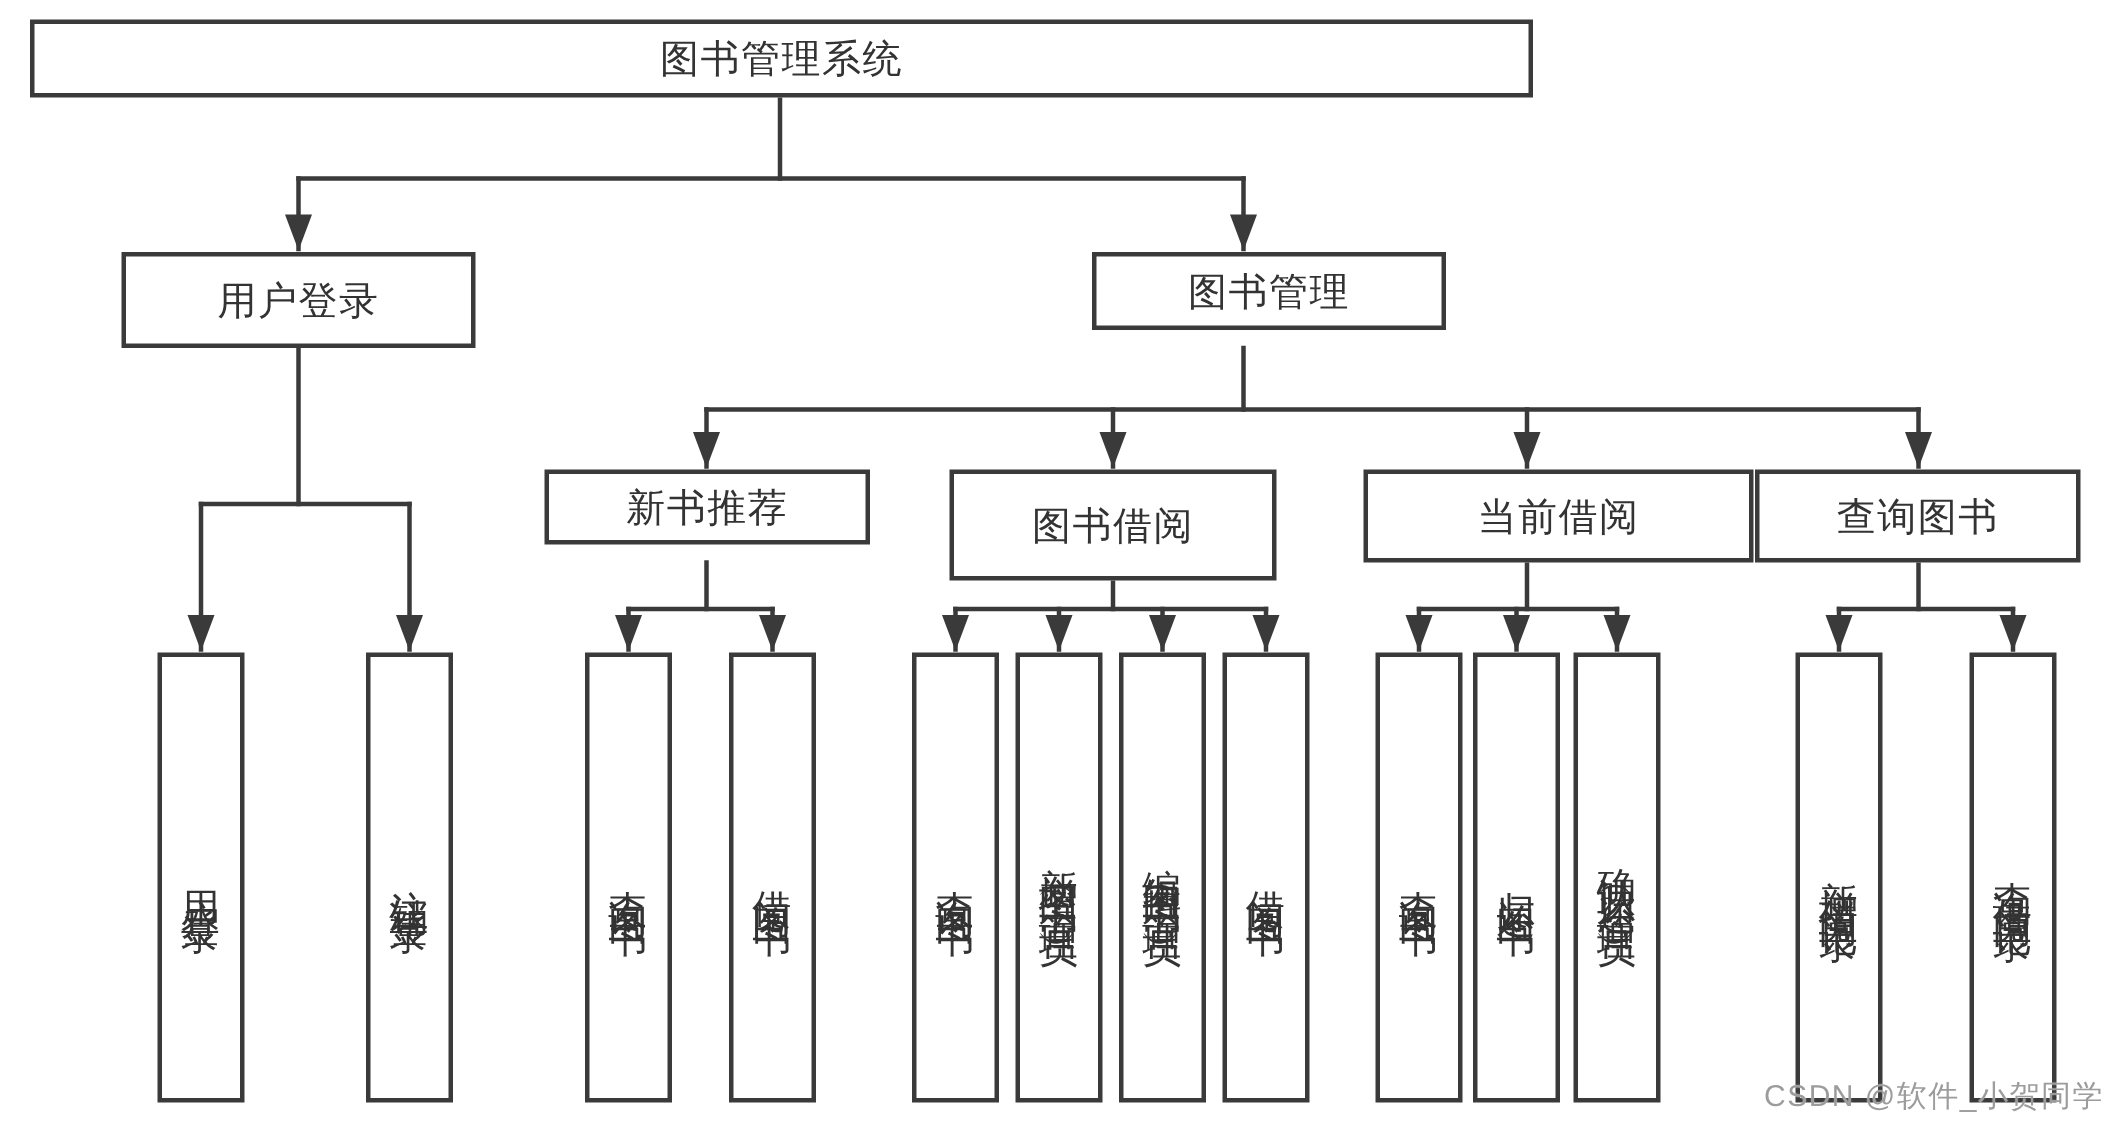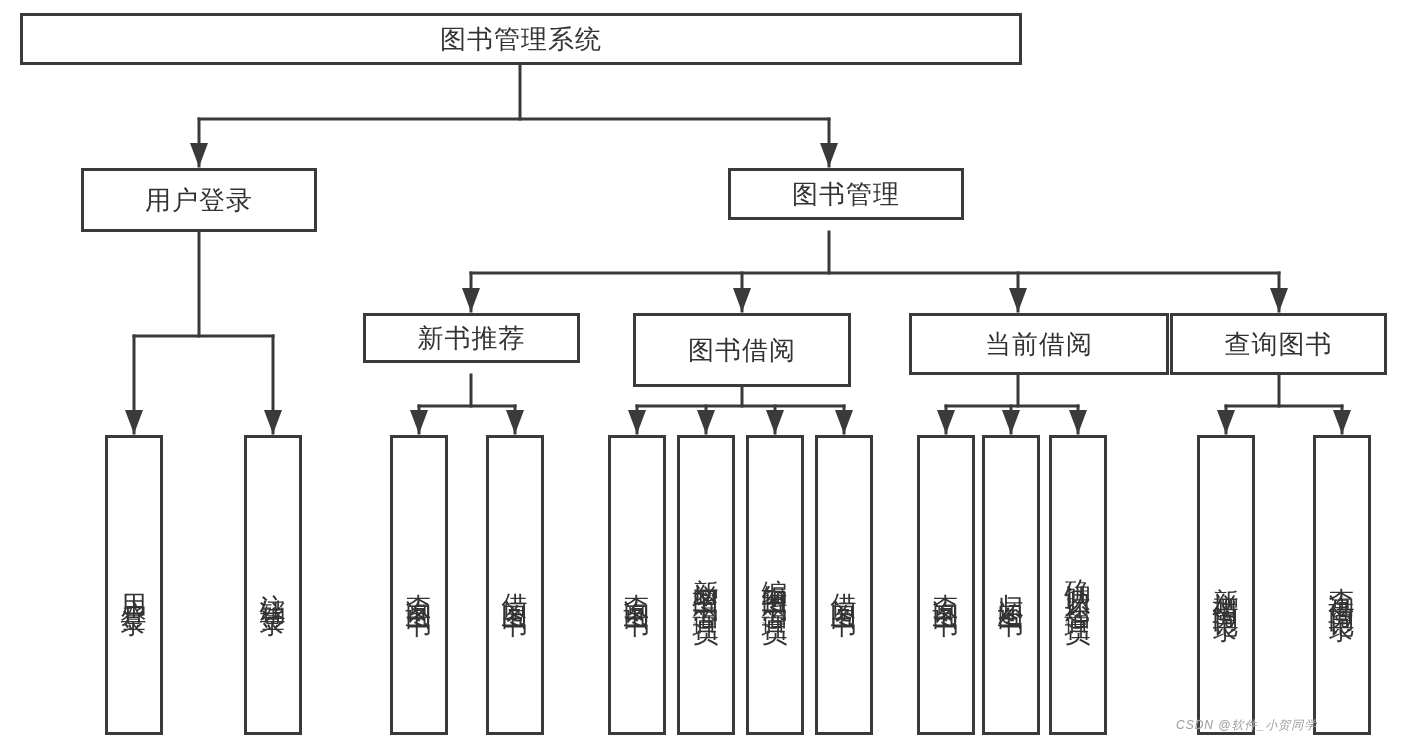--- a/index.html
+++ b/index.html
@@ -22,24 +22,23 @@
   }
   .hbox{font-size:26px; letter-spacing:1px; font-weight:500;}
   .vbox{
     width:58px; height:300px; top:435px;
     writing-mode:vertical-lr; text-orientation:upright;
     font-size:26px; letter-spacing:6px; line-height:1; font-weight:500;
     text-align:center;
   }
   .watermark{
     position:absolute; left:1176px; top:717px; z-index:3;
-    font-size:12px; color:var(--watermark); letter-spacing:1px;
+    font-size:20px; color:var(--watermark); letter-spacing:1px;
     text-shadow:0 0 1px rgba(255,255,255,.7);
     white-space:nowrap;
-    font-style:italic;
   }
 </style>
 </head>
 <body>
 
 <div class="stage">
 
   <svg class="wires" width="1405" height="747" viewBox="0 0 1405 747" aria-hidden="true">
     <defs>
       <marker id="arw" viewBox="0 0 26 20" refX="24" refY="10" markerWidth="26" markerHeight="20" markerUnits="userSpaceOnUse" orient="auto">

